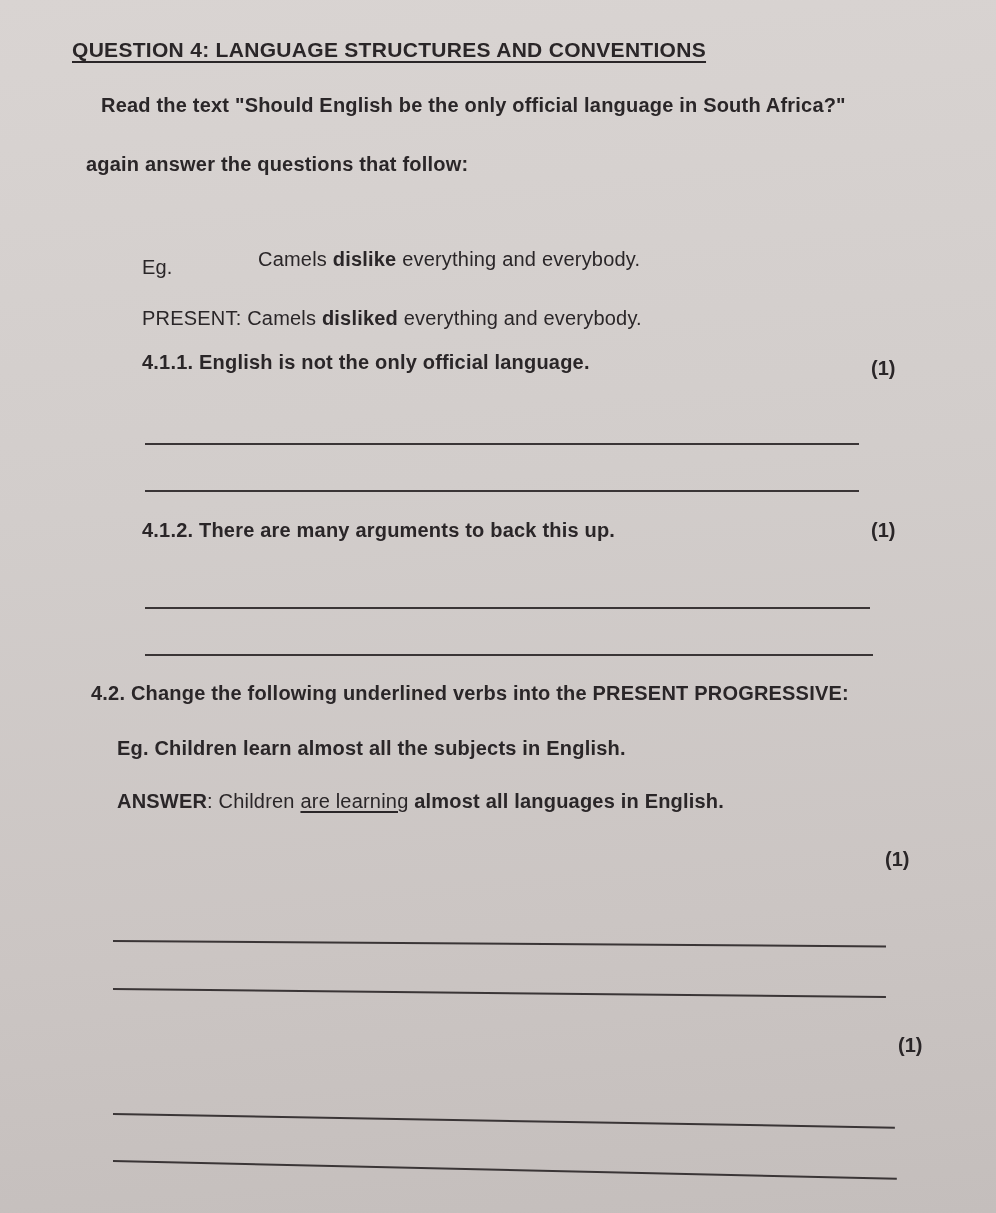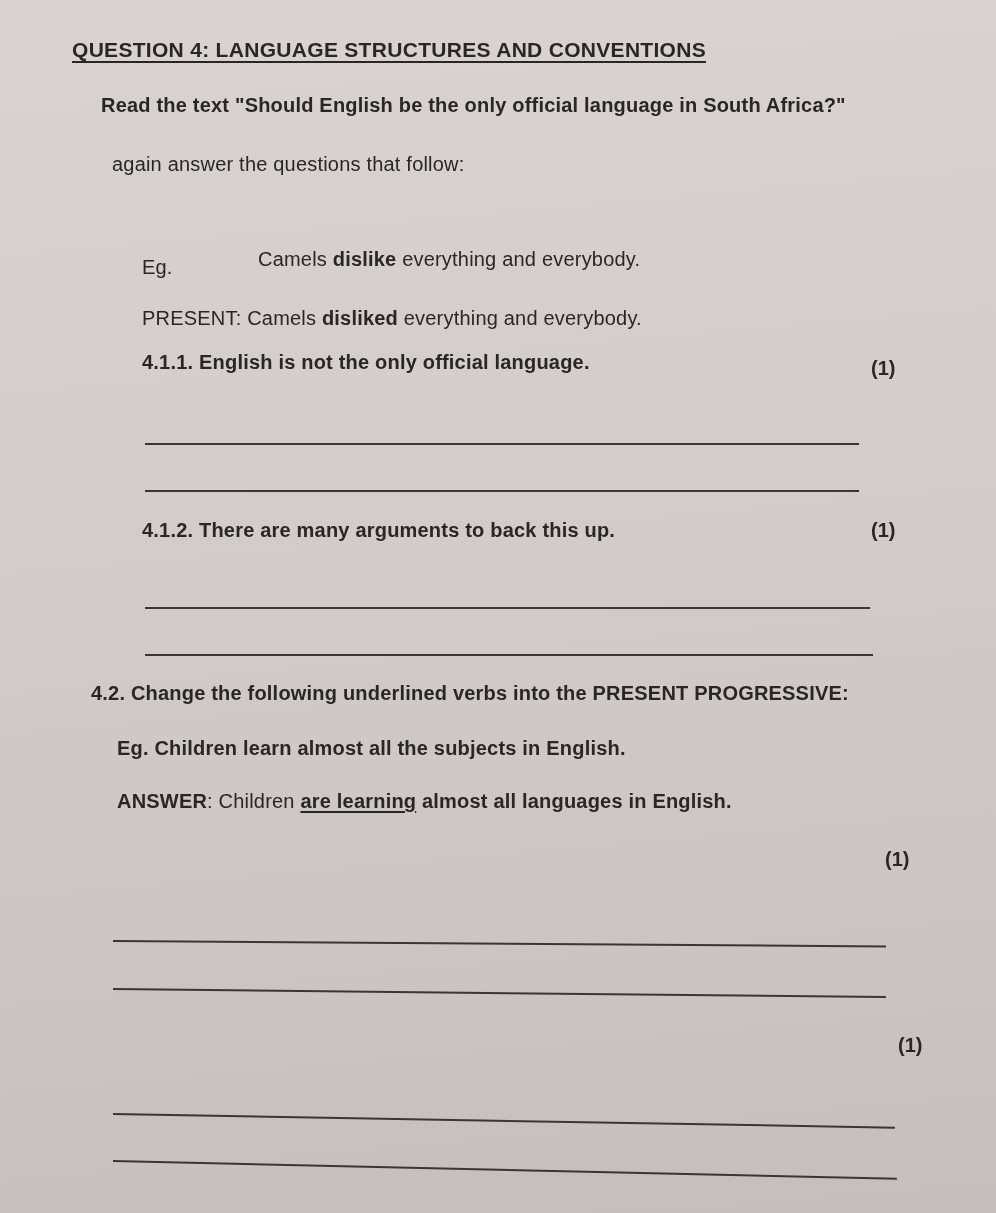--- a/index.html
+++ b/index.html
@@ -13,33 +13,33 @@
   .page { position: absolute; inset: 0; }
   .t { position: absolute; white-space: nowrap; font-size: 20px; letter-spacing: 0.2px; }
   .b { font-weight: bold; }
   .title {
     position: absolute; left: 72px; top: 38px; font-size: 21px; font-weight: bold;
     text-decoration: underline; text-decoration-thickness: 2px; text-underline-offset: 4px;
     letter-spacing: 0.3px;
   }
   .marks { position: absolute; font-size: 20px; font-weight: bold; }
   .line { position: absolute; height: 0; border-top: 2px solid #3a3536; }
-  .ul { text-decoration: underline; text-decoration-thickness: 2px; text-underline-offset: 3px; font-weight: bold; }
+  .ul { text-decoration: underline; text-decoration-thickness: 2px; text-underline-offset: 3px; font-weight: normal; }
 </style>
 </head>
 <body>
 
 <div class="page">
 
   <div class="title">QUESTION 4: LANGUAGE STRUCTURES AND CONVENTIONS</div>
 
   <div class="t b" style="left:101px; top:94px;">
     <span>Read the text </span><span>"Should English be the only official language in South Africa?"</span>
   </div>
-  <div class="t" style="left:112px; top:153px;">again answer the questions that follow:</div>
+  <div class="t" style="left:86px; top:153px;font-weight:bold;">again answer the questions that follow:</div>
 
 
   <div class="t" style="left:142px; top:256px;">Eg.</div>
   <div class="t" style="left:258px; top:248px;">
     <span>Camels </span><span class="b">dislike</span><span> everything and everybody.</span>
   </div>
 
   <div class="t" style="left:142px; top:307px;">
     <span>PRESENT: </span><span>Camels </span><span class="b">disliked</span><span> everything and everybody.</span>
   </div>

